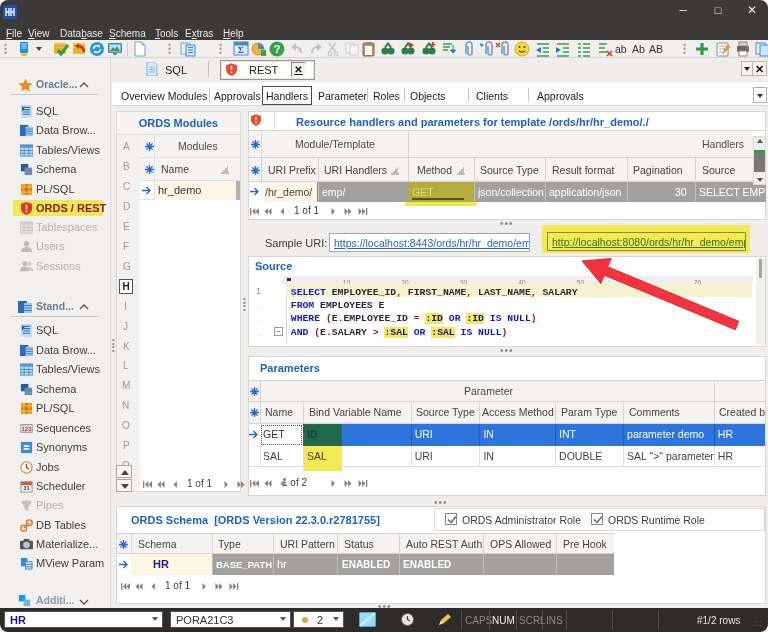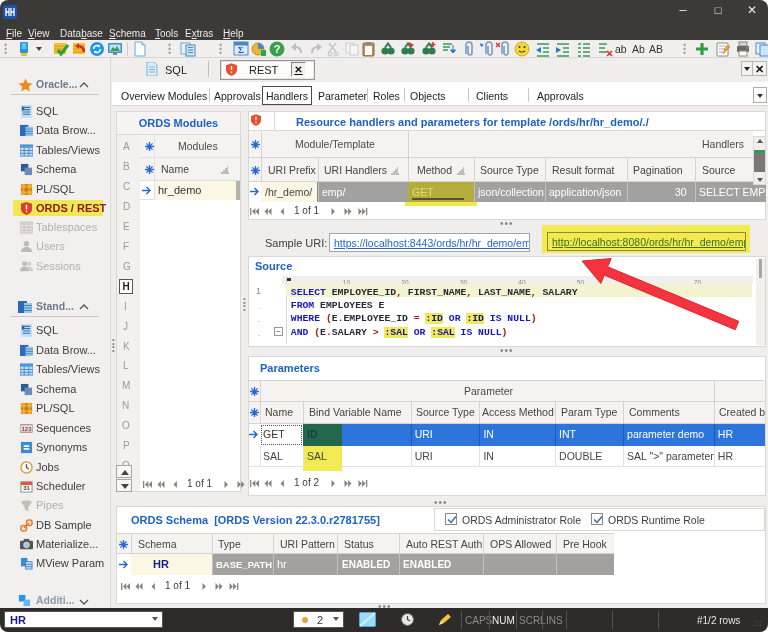--- a/index.html
+++ b/index.html
@@ -348,21 +348,21 @@
     <span class="sb-item" style="top:422px">Scheduler</span>
     <svg class="sb-ico" style="top:441px" viewBox="0 0 14 14" opacity="0.7">
         <path d="M1 3c3-2 9-2 12 0l-4 6v4l-4-1.5V9z" fill="#b0aeac"></path>
       </svg>
     <span class="sb-item dis" style="top:441px">Pipes</span>
     <svg class="sb-ico" style="top:461px" viewBox="0 0 14 14">
         <path d="M4 10l6-6" stroke="#e87a20" stroke-width="1.6"></path>
         <rect x="1" y="7" width="6" height="6" rx="2.5" fill="none" stroke="#e87a20" stroke-width="1.6"></rect>
         <rect x="7" y="1" width="6" height="6" rx="2.5" fill="none" stroke="#e87a20" stroke-width="1.6"></rect>
       </svg>
-    <span class="sb-item" style="top:461px">DB Sample</span>
+    <span class="sb-item" style="top:461px">DB Tables</span>
     <svg class="sb-ico" style="top:480px" viewBox="0 0 14 14">
         <rect x="0" y="3" width="14" height="9" rx="1" fill="#555"></rect>
         <rect x="4" y="1" width="6" height="3" fill="#555"></rect>
         <circle cx="7" cy="7.5" r="3" fill="#9ac8e8" stroke="#ddd"></circle>
       </svg>
     <span class="sb-item" style="top:480px">Materialize...</span>
     <svg class="sb-ico" style="top:499px" viewBox="0 0 14 14">
         <rect x="1" y="1" width="7" height="9" fill="#3a8ad8"></rect>
         <rect x="6" y="5" width="7" height="8" fill="#bfe0f5" stroke="#4a87c8"></rect>
         <path d="M6 8h7M6 10.5h7" stroke="#4a87c8"></path>
@@ -816,21 +816,21 @@
     <div class="pag abs" style="left:250px;top:478px">
         <svg class="abs" style="left:0;top:1px" width="10" height="9" viewBox="0 0 10 9">
           <use href="#pp1"></use>
         </svg>
         <svg class="abs" style="left:14px;top:1px" width="8" height="9" viewBox="0 0 8 9">
           <use href="#pp2"></use>
         </svg>
         <svg class="abs" style="left:30px;top:1px" width="4" height="9" viewBox="0 0 4 9">
           <use href="#pp3"></use>
         </svg>
-        <b class="abs" style="left:44px;top:-1px">1 of 2</b>
+        <b class="abs" style="left:32px;top:-1px">1 of 2</b>
         <svg class="abs" style="left:81px;top:1px" width="4" height="9" viewBox="0 0 4 9">
           <use href="#pp4"></use>
         </svg>
         <svg class="abs" style="left:94px;top:1px" width="8" height="9" viewBox="0 0 8 9">
           <use href="#pp5"></use>
         </svg>
         <svg class="abs" style="left:108px;top:1px" width="10" height="9" viewBox="0 0 10 9">
           <use href="#pp6"></use>
         </svg>
       </div>
@@ -911,20 +911,24 @@
         </svg>
       </div>
     <span class="abs" style="left:378px;top:601px;color:#8a8886;letter-spacing:1px;font-size:10px">•••</span>
   </div>
 
   <div id="statusbar" class="abs">
     <div class="combo" style="left:4px;width:159px;">
         <span style="position:absolute;left:5px;top:2px;font-weight:bold;color:#1a1a8c;font-size:11px">HR</span>
         <span class="arr"></span>
       </div>
+    <div class="combo" style="left:170px;width:121px;">
+        <span style="position:absolute;left:5px;top:2px;font-size:11px;color:#333">PORA21C3</span>
+        <span class="arr"></span>
+      </div>
     <div class="combo" style="left:293px;width:51px;">
         <span style="position:absolute;left:8px;top:5px;width:6px;height:6px;border-radius:50%;background:#e8a33d"></span>
         <span style="position:absolute;left:23px;top:2px;font-size:11px;color:#333">2</span>
         <span class="arr"></span>
       </div>
     <svg class="abs" style="left:358px;top:4px" width="19" height="15" viewBox="0 0 17 15">
         <rect x="0.5" y="0.5" width="16" height="14" rx="1" fill="#9adcf5" stroke="#5aa8cc"></rect>
         <path d="M1 14 L16 1" stroke="#cfeffb" stroke-width="2"></path>
       </svg>
     <svg class="abs" style="left:401px;top:5px" width="13" height="13" viewBox="0 0 13 13">

